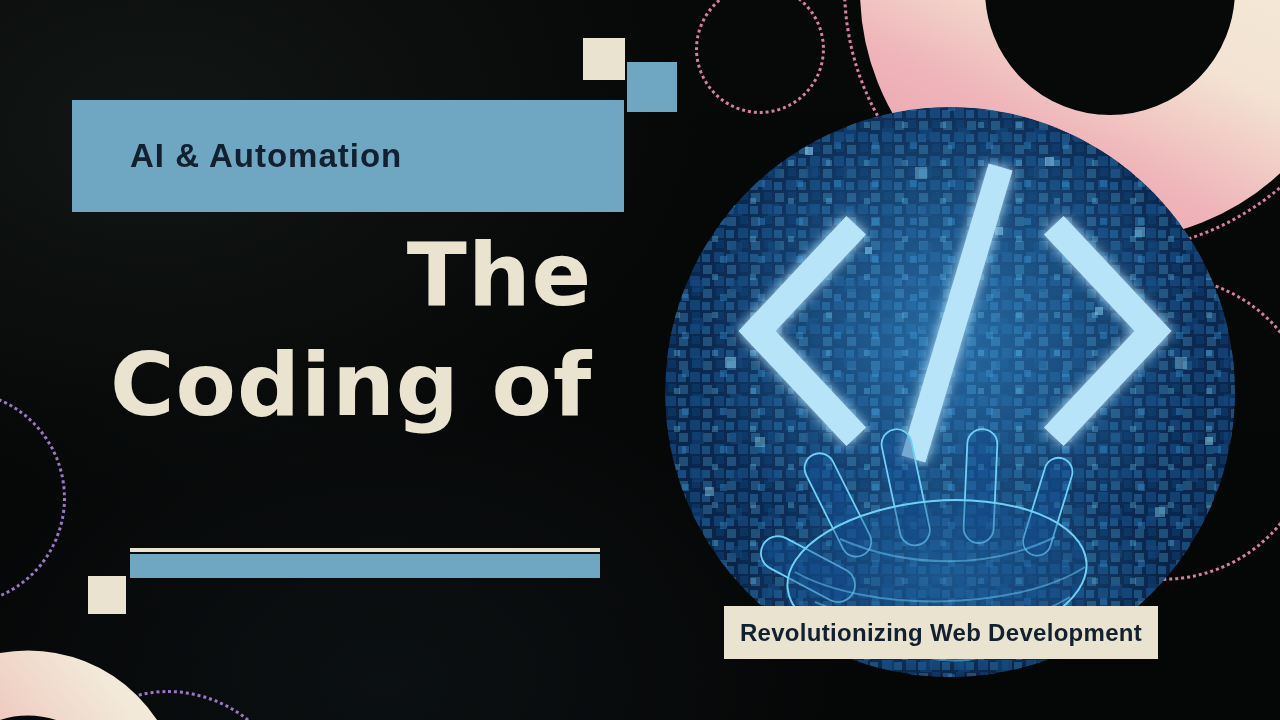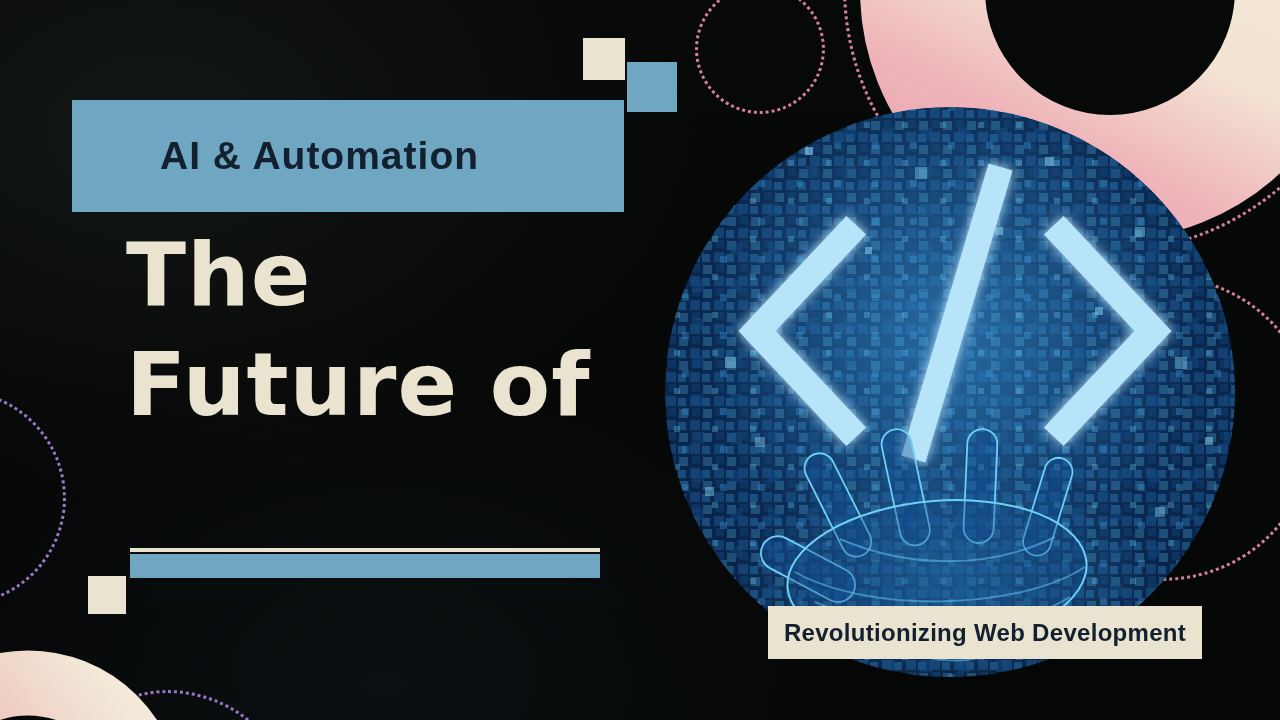--- a/index.html
+++ b/index.html
@@ -22,39 +22,39 @@
   
   .ring-svg{position:absolute;}
   .ring-tr{left:830px;top:-290px;}
   .ring-bl{left:-140px;top:640px;}
   
   .badge{
     position:absolute;left:72px;top:100px;width:552px;height:112px;
     background:var(--teal,#6fa6c1);display:flex;align-items:center;
   }
   .badge span{
-    padding-left:88px;font-size:39px;font-weight:600;letter-spacing:1px;
+    padding-left:58px;font-size:33px;font-weight:600;letter-spacing:1px;
     color:var(--navy-text,#12202f);font-family:"Liberation Sans",sans-serif;
   }
   
-  .title{position:absolute;left:126px;top:220px;color:var(--cream,#e9e3cf);}
+  .title{position:absolute;left:110px;top:220px;color:var(--cream,#e9e3cf);text-align:right;}
   .title-line{font-size:88px;line-height:110px;font-weight:bold;letter-spacing:1px;}
   .underline-thin{position:absolute;left:130px;top:548px;width:470px;height:4px;background:var(--cream,#e9e3cf);}
   .underline-bar{position:absolute;left:130px;top:554px;width:470px;height:24px;background:var(--teal,#6fa6c1);}
   
   .sq{position:absolute;}
   .sq-cream-top{left:583px;top:38px;width:42px;height:42px;background:var(--cream,#e9e3cf);}
   .sq-teal-top{left:627px;top:62px;width:50px;height:50px;background:var(--teal,#6fa6c1);}
   .sq-cream-bottom{left:88px;top:576px;width:38px;height:38px;background:var(--cream,#e9e3cf);}
   
   .circle-illo{position:absolute;left:665px;top:107px;width:570px;height:570px;}
   
   .tagline{
     position:absolute;left:724px;top:606px;width:434px;height:53px;
-    background:var(--cream,#e9e3cf);display:flex;align-items:center;justify-content:center;margin-left:44px;
+    background:var(--cream,#e9e3cf);display:flex;align-items:center;justify-content:center;
   }
   .tagline span{
     font-size:24px;font-weight:bold;letter-spacing:.3px;color:var(--navy-text,#15212f);
     font-family:"Liberation Sans",sans-serif;
   }
 </style>
 </head>
 <body>
 
 <div class="slide">
@@ -185,21 +185,21 @@
       </g>
     </g>
   </svg>
 
   <div class="badge">
     <span>AI &amp; Automation</span>
   </div>
 
   <div class="title">
     <div class="title-line">The</div>
-    <div class="title-line">Future of</div>
+    <div class="title-line">Coding of</div>
   </div>
   <div class="underline-thin"></div>
   <div class="underline-bar"></div>
 
   <div class="sq sq-cream-top"></div>
   <div class="sq sq-teal-top"></div>
   <div class="sq sq-cream-bottom"></div>
 
   <div class="tagline">
     <span>Revolutionizing Web Development</span>

